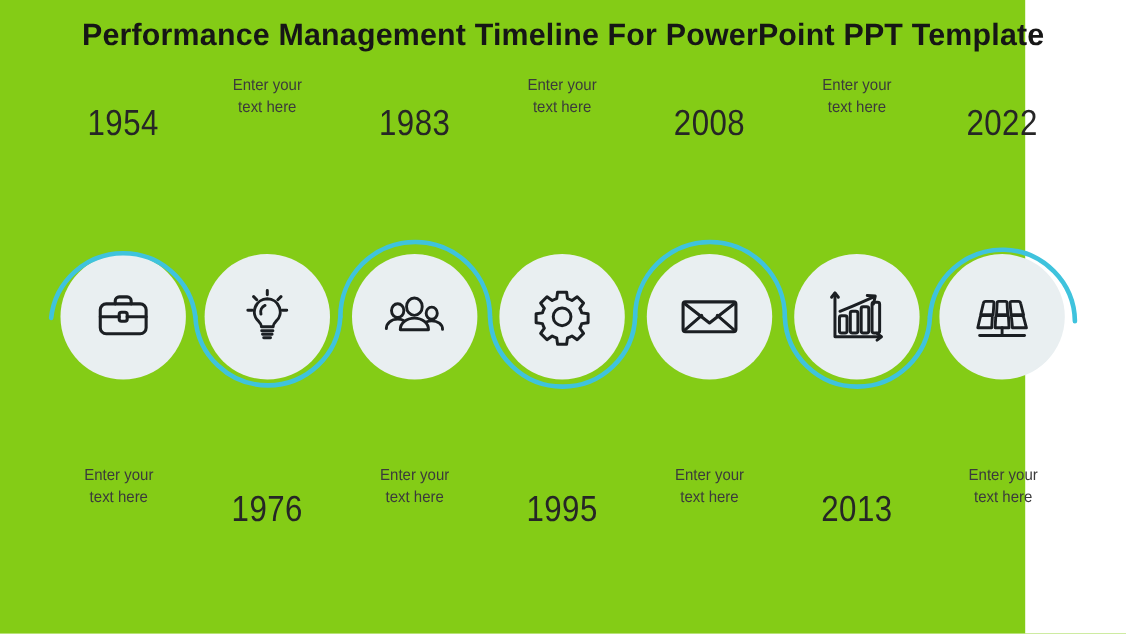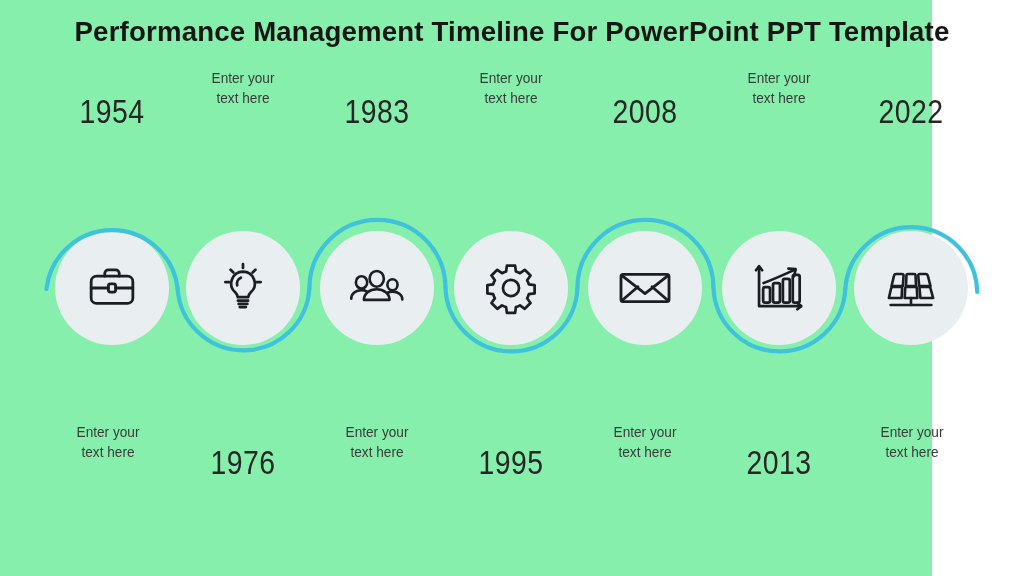--- a/index.html
+++ b/index.html
@@ -13,21 +13,21 @@
     font-family: "Liberation Sans", sans-serif;
     overflow: hidden;
     position: relative;
   }
 
   #slide {
     position: absolute;
     inset: 0;
     width: 932px;
     height: 576px;
-    background: #86efac;
+    background: #84cc16;
   }
 
   
   #title {
     position: absolute;
     left: 0;
     top: 14px;
     width: 1024px;
     text-align: center;
     font-family: "Liberation Sans", sans-serif;

